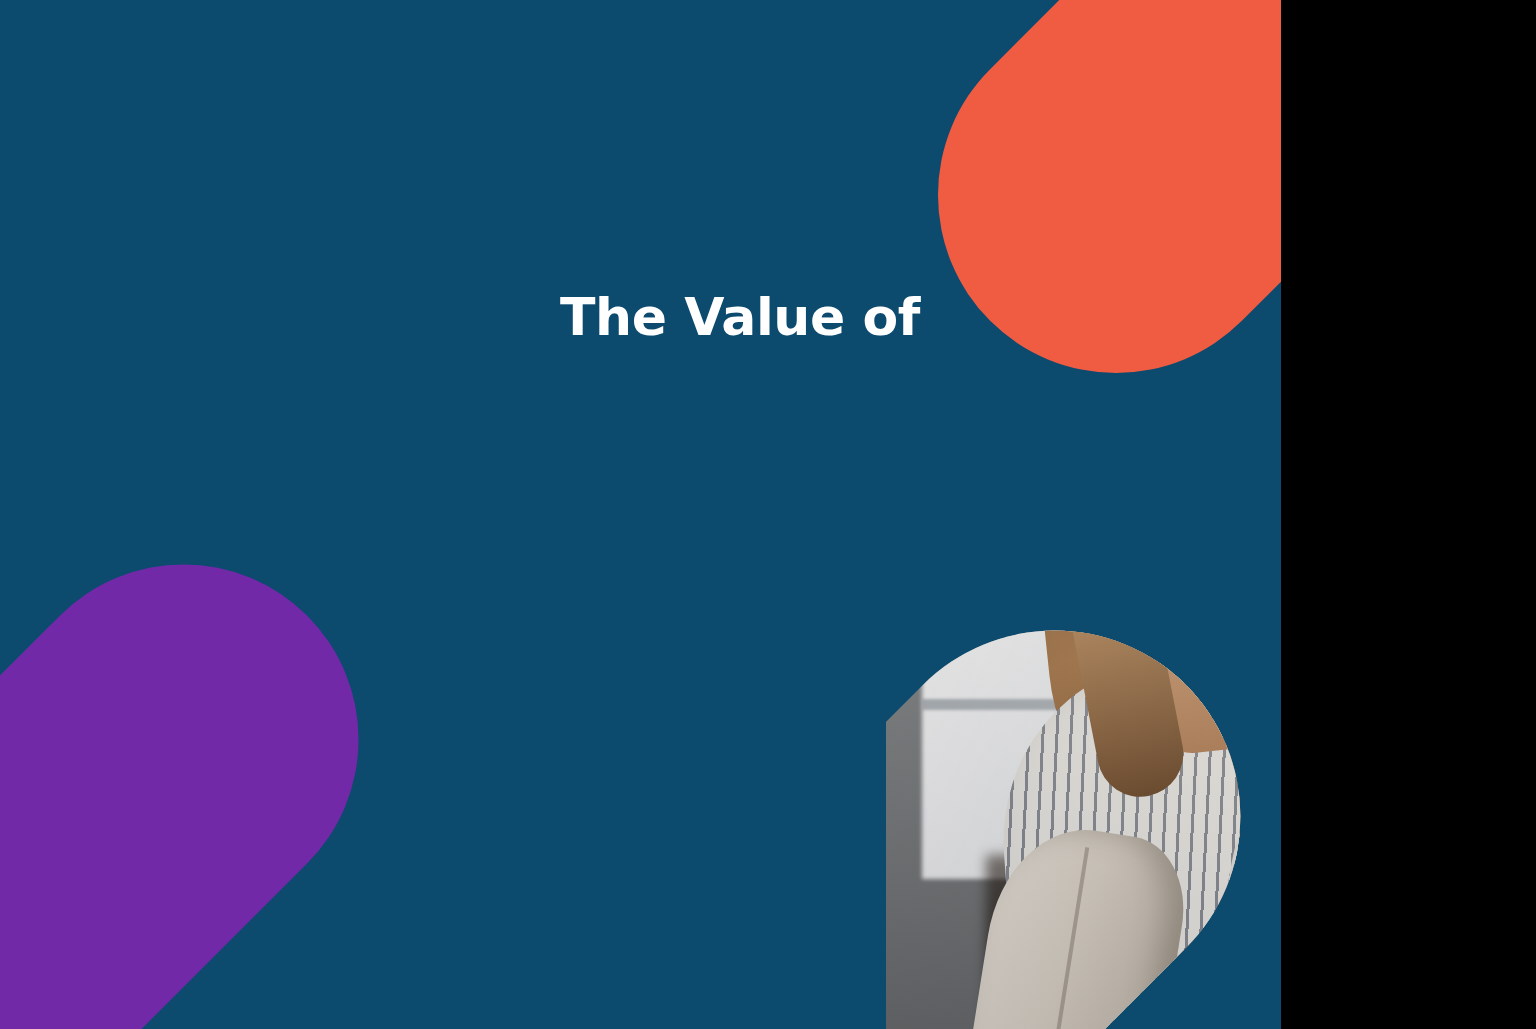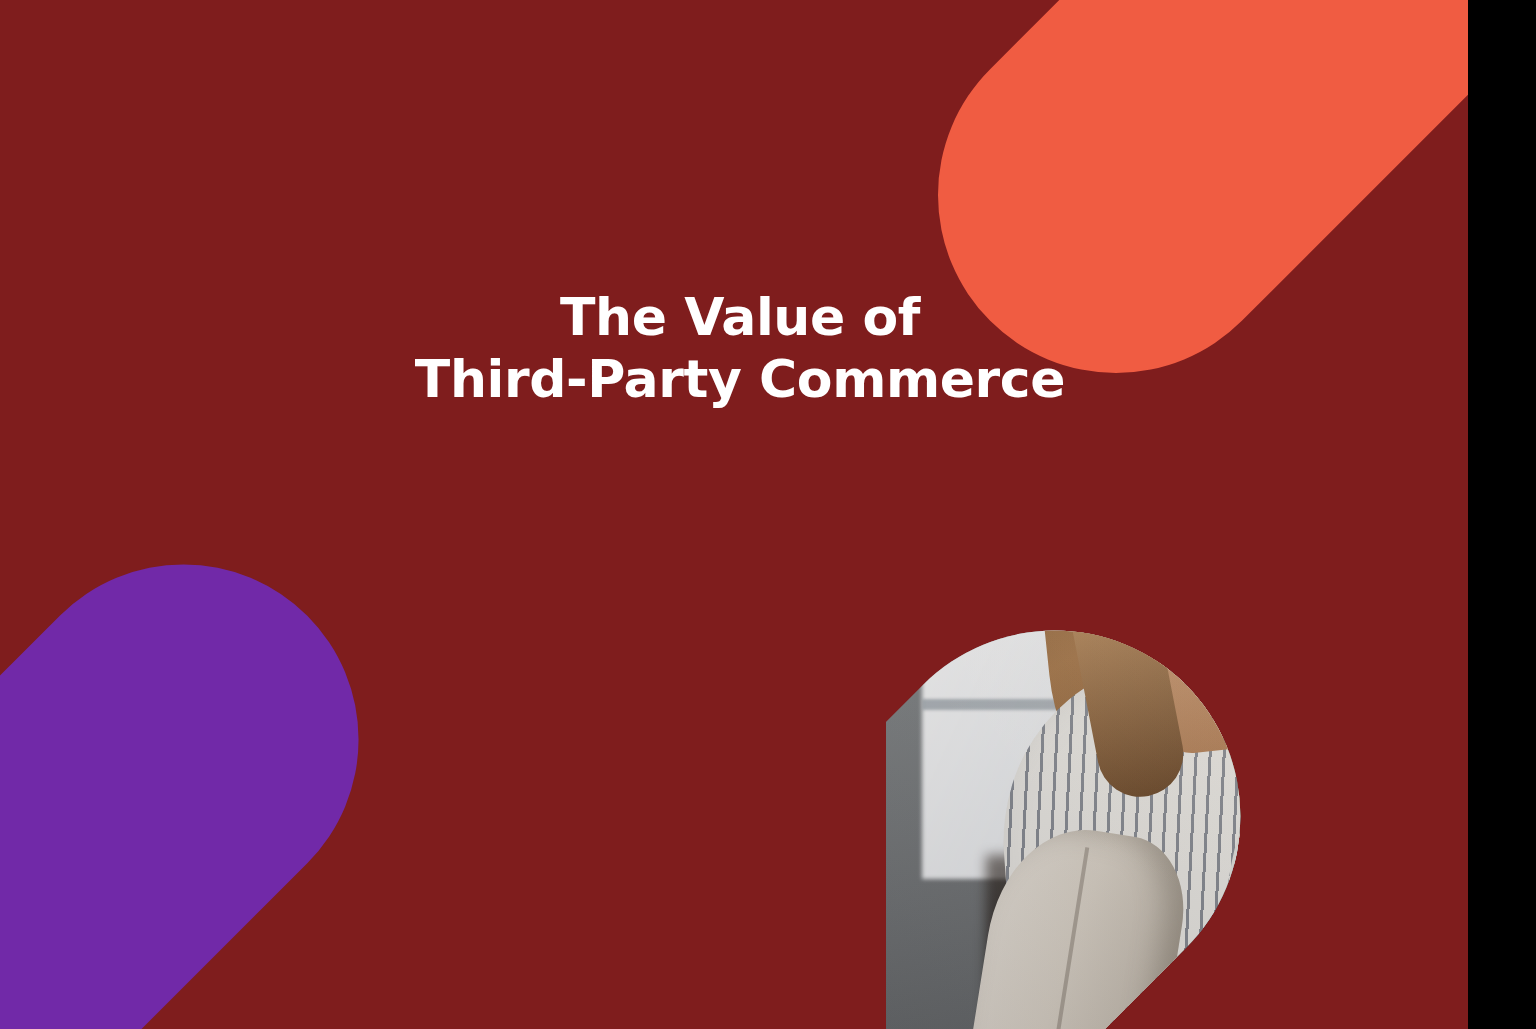--- a/index.html
+++ b/index.html
@@ -2,23 +2,23 @@
 <html><head>
 <meta charset="utf-8">
 <style>
   html, body {
     margin: 0;
     padding: 0;
     background: #000000;
   }
   #stage {
     position: relative;
-    width: 1468px;
+    width: 1281px;
     height: 1029px;
-    background: #7f1d1d;
+    background: #0c4a6e;
     overflow: hidden;
     font-family: "Liberation Sans", "DejaVu Sans", sans-serif;
   }
 
   
   .capsule {
     position: absolute;
     border-radius: 9999px;
   }
 
@@ -398,16 +398,15 @@
         <div class="pl" id="chair"></div>
         <div class="pl" id="chair-seam"></div>
 
         <div class="pl" id="photo-grade"></div>
       </div>
     </div>
   </div>
 
   <div id="title-block">
     <div class="title-line">The Value of</div>
-    <div class="title-line">Third-Party Commerce</div>
   </div>
 
 </div>
 
 </body></html>

